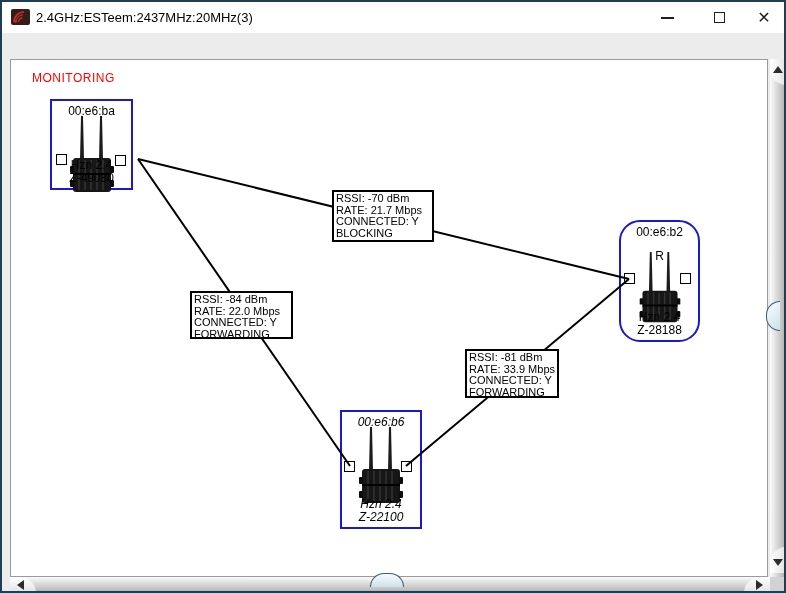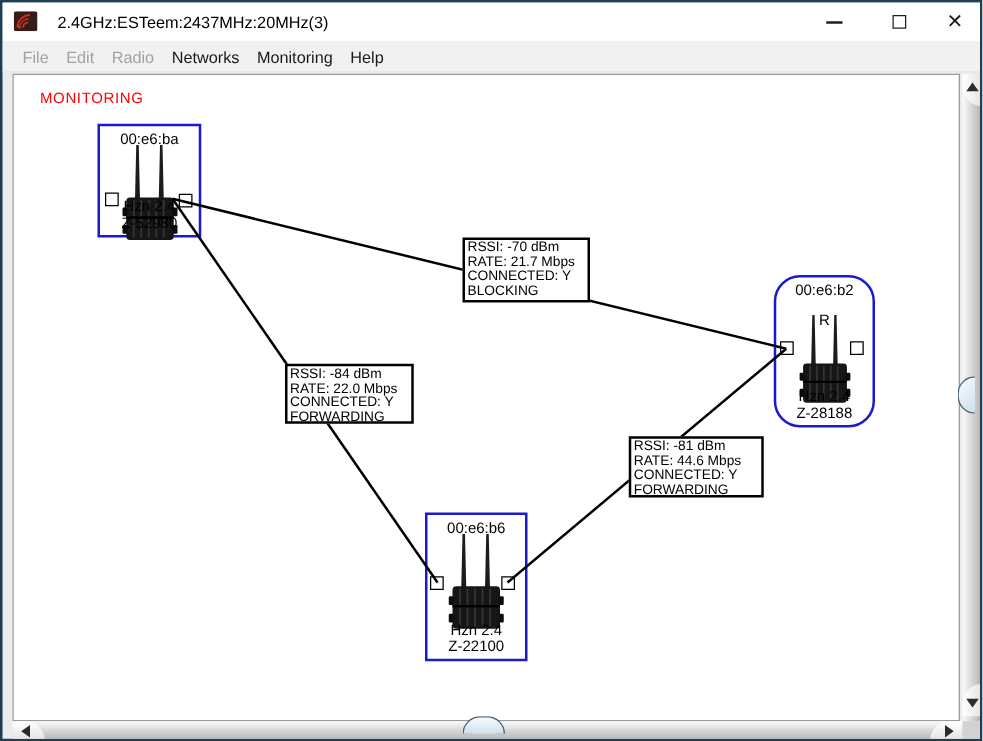--- a/index.html
+++ b/index.html
@@ -2,21 +2,21 @@
 <html><head>
 <meta charset="utf-8">
 <style>
   * { margin:0; padding:0; box-sizing:border-box; }
   html,body { width:786px; height:593px; font-family:"Liberation Sans", sans-serif; background:#fff; }
   .window { position:relative; width:786px; height:593px; border:2px solid #1d3e54; background:#ececec; overflow:hidden; }
 
   
   .titlebar { position:absolute; left:0; top:0; width:782px; height:31px; background:#ffffff; }
   .app-icon { position:absolute; left:9px; top:7px; width:19px; height:16px; }
-  .title-text { position:absolute; left:44px; top:8px; font-size:13px; color:#000; white-space:nowrap; }
+  .title-text { position:absolute; left:34px; top:8px; font-size:13px; color:#000; white-space:nowrap; }
   .win-btn { position:absolute; top:1px; width:32px; height:29px; display:flex; align-items:center; justify-content:center; cursor:default; }
   .btn-min { left:649px; } .btn-max { left:701px; } .btn-close { left:746px; }
   .min-glyph { width:13px; height:2px; background:#1f1f1f; }
   .max-glyph { width:11px; height:11px; border:1.5px solid #1f1f1f; background:transparent; }
   .close-glyph { font-size:16px; color:#1f1f1f; line-height:1; font-weight:400; }
 
   
   .menubar { position:absolute; left:0; top:32px; width:782px; height:24px; background:#f1f1f1; display:flex; align-items:center; padding-left:9px; border-bottom:1px solid #e3e3e3; }
   .menu-item { font-size:13px; padding:3px 7px; color:#1a1a1a; cursor:default; }
   .menu-item.disabled { color:#a2a2a2; }
@@ -25,36 +25,36 @@
   .canvas { position:absolute; left:8px; top:57px; width:758px; height:518px; background:#ffffff; border:1px solid #9a9a9a; z-index:0; }
   .status-label { position:absolute; left:30px; top:69px; font-size:12px; letter-spacing:0.5px; z-index:1; }
 
   
   .node { position:absolute; border:2px solid #1a1acc; background:#ffffff; z-index:2; }
   .node-mac { position:absolute; top:3px; left:0; width:100%; text-align:center; font-size:12px; color:#000; }
   .node-badge { position:absolute; top:27px; left:0; width:100%; text-align:center; font-size:12px; color:#000; }
   .node-labels { position:absolute; bottom:3px; left:0; width:100%; text-align:center; font-size:12px; line-height:13px; color:#000; }
   .radio-svg { position:absolute; left:50%; transform:translateX(-50%); }
   .port { position:absolute; width:11px; height:11px; border:1px solid #000; background:#fff; }
-  .node1 { left:76px; top:97px;  width:83px; height:91px; }
+  .node1 { left:48px; top:97px;  width:83px; height:91px; }
   .node2 { left:617px; top:218px; width:81px; height:122px; }
   .node3 { left:338px; top:408px; width:82px; height:119px; }
   .node1 .radio-svg { top:15px; } .node2 .radio-svg { top:30px; } .node3 .radio-svg { top:15px; }
   .node1 .port-l { left:4px;  top:53px; } .node1 .port-r { left:63px; top:54px; }
   .node2 .port-l { left:3px;  top:51px; } .node2 .port-r { left:59px; top:51px; }
   .node3 .port-l { left:2px;  top:49px; } .node3 .port-r { left:59px; top:49px; }
 
   
   .links-svg { position:absolute; left:0; top:0; width:786px; height:593px; z-index:3; pointer-events:none; }
 
   
-  .infobox { position:absolute; border:2px solid #000; background:#fff; padding:1px 2px 0 2px; font-size:11px; line-height:11.5px; color:#000; white-space:nowrap; z-index:4; overflow:hidden;margin-left:38px; }
+  .infobox { position:absolute; border:2px solid #000; background:#fff; padding:1px 2px 0 2px; font-size:11px; line-height:11.5px; color:#000; white-space:nowrap; z-index:4; overflow:hidden; }
   .ib1 { left:330px; top:188px; width:102px; height:52px; }
   .ib2 { left:188px; top:289px; width:103px; height:48px; }
-  .ib3 { left:463px; top:347px; width:108px; height:49px; }
+  .ib3 { left:463px; top:347px; width:94px; height:49px; }
 
   
   .vsb { position:absolute; left:768px; top:57px; width:16px; height:518px; background:linear-gradient(to right,#fbfbfb,#dcdcdc 40%,#bfbfbf 78%,#a5a5a5); z-index:5; }
   .vsb-up { position:absolute; left:0; top:0; width:16px; height:26px; background:linear-gradient(to right,#ffffff,#e2e2e2); border-bottom-left-radius:16px; display:flex; justify-content:center; }
   .vsb-dn { position:absolute; left:0; bottom:4px; width:16px; height:26px; background:linear-gradient(to right,#ffffff,#e2e2e2); border-top-left-radius:16px; display:flex; align-items:flex-end; justify-content:center; }
   .arr-up { width:0; height:0; border-left:5px solid transparent; border-right:5px solid transparent; border-bottom:7px solid #2b2b2b; margin-top:7px; }
   .arr-dn { width:0; height:0; border-left:5px solid transparent; border-right:5px solid transparent; border-top:7px solid #2b2b2b; margin-bottom:7px; }
   .vthumb { position:absolute; left:-4px; top:242px; width:14px; height:30px; border-radius:15px 0 0 15px; background:linear-gradient(135deg,#f7fcff,#cde0ea); border:1px solid #3f5d70; border-right:none; }
 
   .hsb { position:absolute; left:8px; top:575px; width:760px; height:16px; background:linear-gradient(to bottom,#fbfbfb,#dcdcdc 40%,#bfbfbf 78%,#a5a5a5); z-index:5; }
@@ -85,28 +85,20 @@
         <span class="min-glyph"></span>
       </div>
     <div class="win-btn btn-max">
         <span class="max-glyph"></span>
       </div>
     <div class="win-btn btn-close">
         <span class="close-glyph">✕</span>
       </div>
   </div>
 
-  <div class="menubar">
-    <span class="menu-item disabled">File</span>
-    <span class="menu-item disabled">Edit</span>
-    <span class="menu-item disabled">Radio</span>
-    <span class="menu-item">Networks</span>
-    <span class="menu-item">Monitoring</span>
-    <span class="menu-item">Help</span>
-  </div>
 
   <div class="canvas"></div>
   <span class="status-label" id="status-label" style="color: rgb(255, 0, 0);">MONITORING</span>
 
   <div class="node node1" style="border-color: rgb(26, 26, 204);">
     <div class="node-mac">00:e6:ba</div>
     <svg class="radio-svg" width="46" height="78" viewBox="0 0 46 78">
       <polygon points="12,0 14,0 15,44 11,44" fill="#1c1c1c"></polygon>
       <polygon points="31,0 33,0 34,44 30,44" fill="#1c1c1c"></polygon>
       <rect x="4" y="42" width="38" height="34" rx="3" fill="#161616"></rect>
@@ -120,21 +112,21 @@
         <line x1="22" y1="44" x2="22" y2="74"></line>
           <line x1="28" y1="44" x2="28" y2="74"></line>
         <line x1="34" y1="44" x2="34" y2="74"></line>
       </g>
       <line x1="4" y1="58" x2="42" y2="58" stroke="#000" stroke-width="2"></line>
     </svg>
     <span class="port port-l"></span>
     <span class="port port-r"></span>
     <div class="node-labels">
       <div>Hzn 2.4</div>
-      <div>Z-52980</div>
+      <div>Z-49080</div>
     </div>
   </div>
 
   <div class="node node2" style="border-color: rgb(26, 26, 204); border-radius: 21px;">
     <div class="node-mac">00:e6:b2</div>
     <div class="node-badge">R</div>
     <svg class="radio-svg" width="46" height="72" viewBox="0 0 46 78">
       <polygon points="12,0 14,0 15,44 11,44" fill="#1c1c1c"></polygon>
       <polygon points="31,0 33,0 34,44 30,44" fill="#1c1c1c"></polygon>
       <rect x="4" y="42" width="38" height="34" rx="3" fill="#161616"></rect>
@@ -152,21 +144,21 @@
       <line x1="4" y1="58" x2="42" y2="58" stroke="#000" stroke-width="2"></line>
     </svg>
     <span class="port port-l"></span>
     <span class="port port-r"></span>
     <div class="node-labels">
       <div>Hzn 2.4</div>
       <div>Z-28188</div>
     </div>
   </div>
 
-  <div class="node node3" style="border-color: rgb(26, 26, 204);">
+  <div class="node node3" style="border-color: rgb(26, 26, 204); font-style: italic;">
     <div class="node-mac">00:e6:b6</div>
     <svg class="radio-svg" width="46" height="78" viewBox="0 0 46 78">
       <polygon points="12,0 14,0 15,44 11,44" fill="#1c1c1c"></polygon>
       <polygon points="31,0 33,0 34,44 30,44" fill="#1c1c1c"></polygon>
       <rect x="4" y="42" width="38" height="34" rx="3" fill="#161616"></rect>
       <rect x="1" y="50" width="4" height="7" rx="1" fill="#0d0d0d"></rect>
       <rect x="1" y="64" width="4" height="7" rx="1" fill="#0d0d0d"></rect>
       <rect x="41" y="50" width="4" height="7" rx="1" fill="#0d0d0d"></rect>
       <rect x="41" y="64" width="4" height="7" rx="1" fill="#0d0d0d"></rect>
       <g stroke="#343434" stroke-width="1.5">
@@ -199,21 +191,21 @@
     <div>BLOCKING</div>
   </div>
   <div class="infobox ib2">
     <div>RSSI: -84 dBm</div>
     <div>RATE: 22.0 Mbps</div>
     <div>CONNECTED: Y</div>
     <div>FORWARDING</div>
   </div>
   <div class="infobox ib3">
     <div>RSSI: -81 dBm</div>
-    <div>RATE: 44.6 Mbps</div>
+    <div>RATE: 33.9 Mbps</div>
     <div>CONNECTED: Y</div>
     <div>FORWARDING</div>
   </div>
 
   <div class="vsb">
     <div class="vsb-up">
         <span class="arr-up"></span>
       </div>
     <div class="vthumb"></div>
     <div class="vsb-dn">

